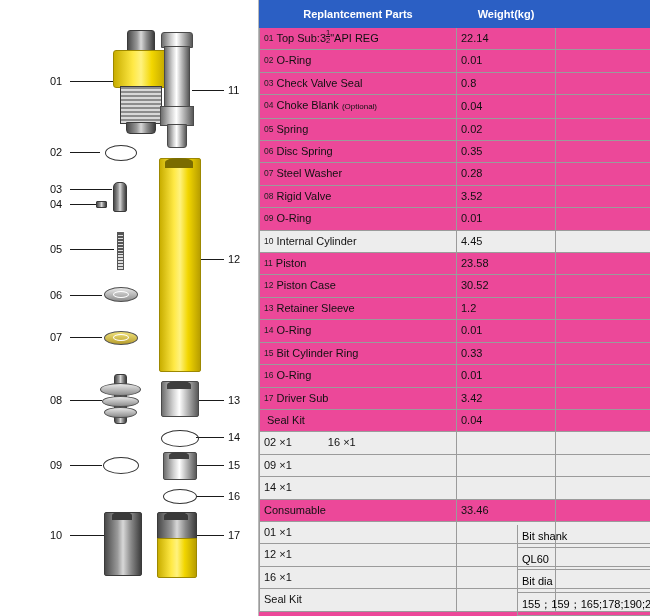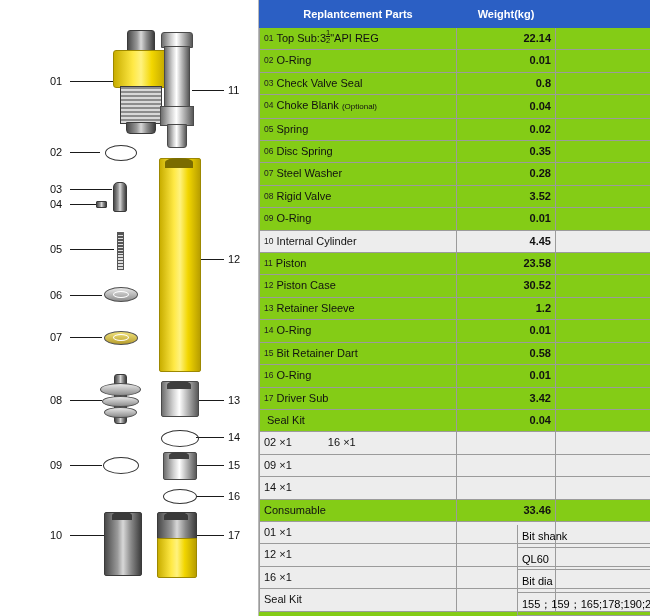--- a/index.html
+++ b/index.html
@@ -68,21 +68,21 @@
     background: linear-gradient(180deg,#e8e8e8,#8d8d8d);
     border: 1px solid #4d4d4d;
   }
 
   
   .tablewrap {
     position: absolute;
     left: 258px; top: 0;
     width: 392px;
     height: 616px;
-    background: #84cc16;
+    background: #ec4899;
     border-left: 1px solid #b9b9b9;
   }
   table.parts {
     border-collapse: collapse;
     width: 392px;
     table-layout: fixed;
     font-size: 11px;
     color: #111;
   }
   table.parts th, table.parts td {
@@ -106,21 +106,21 @@
   .col-name { width: 188px; }
   .col-wt { width: 90px; text-align: center; }
   .col-blank { width: 110px; }
   .rownum {
     font-size: 8.5px;
     color: #222;
     margin-right: 3px;
     vertical-align: 1px;
   }
   .alt { background: #ededed; }
-  .wt { text-align: right; font-weight: bold; }
+  .wt { text-align: left; }
   .opt { font-size: 8px; }
   .sub-frac {
     display: inline-block;
     font-size: 7.5px;
     line-height: 7.5px;
     text-align: center;
     vertical-align: -1px;
   }
   .sub-frac i { display: block; font-style: normal; }
   .sub-frac .bar { border-top: 1px solid #111; }
@@ -356,22 +356,22 @@
           <td></td>
         </tr>
 
         <tr>
           <td><span class="rownum">14</span><span>O-Ring</span></td>
           <td class="wt">0.01</td>
           <td></td>
         </tr>
 
         <tr>
-          <td><span class="rownum">15</span><span>Bit Retainer Dart</span></td>
-          <td class="wt">0.58</td>
+          <td><span class="rownum">15</span><span>Bit Cylinder Ring</span></td>
+          <td class="wt">0.33</td>
           <td></td>
         </tr>
 
         <tr>
           <td><span class="rownum">16</span><span>O-Ring</span></td>
           <td class="wt">0.01</td>
           <td></td>
         </tr>
 
         <tr>

